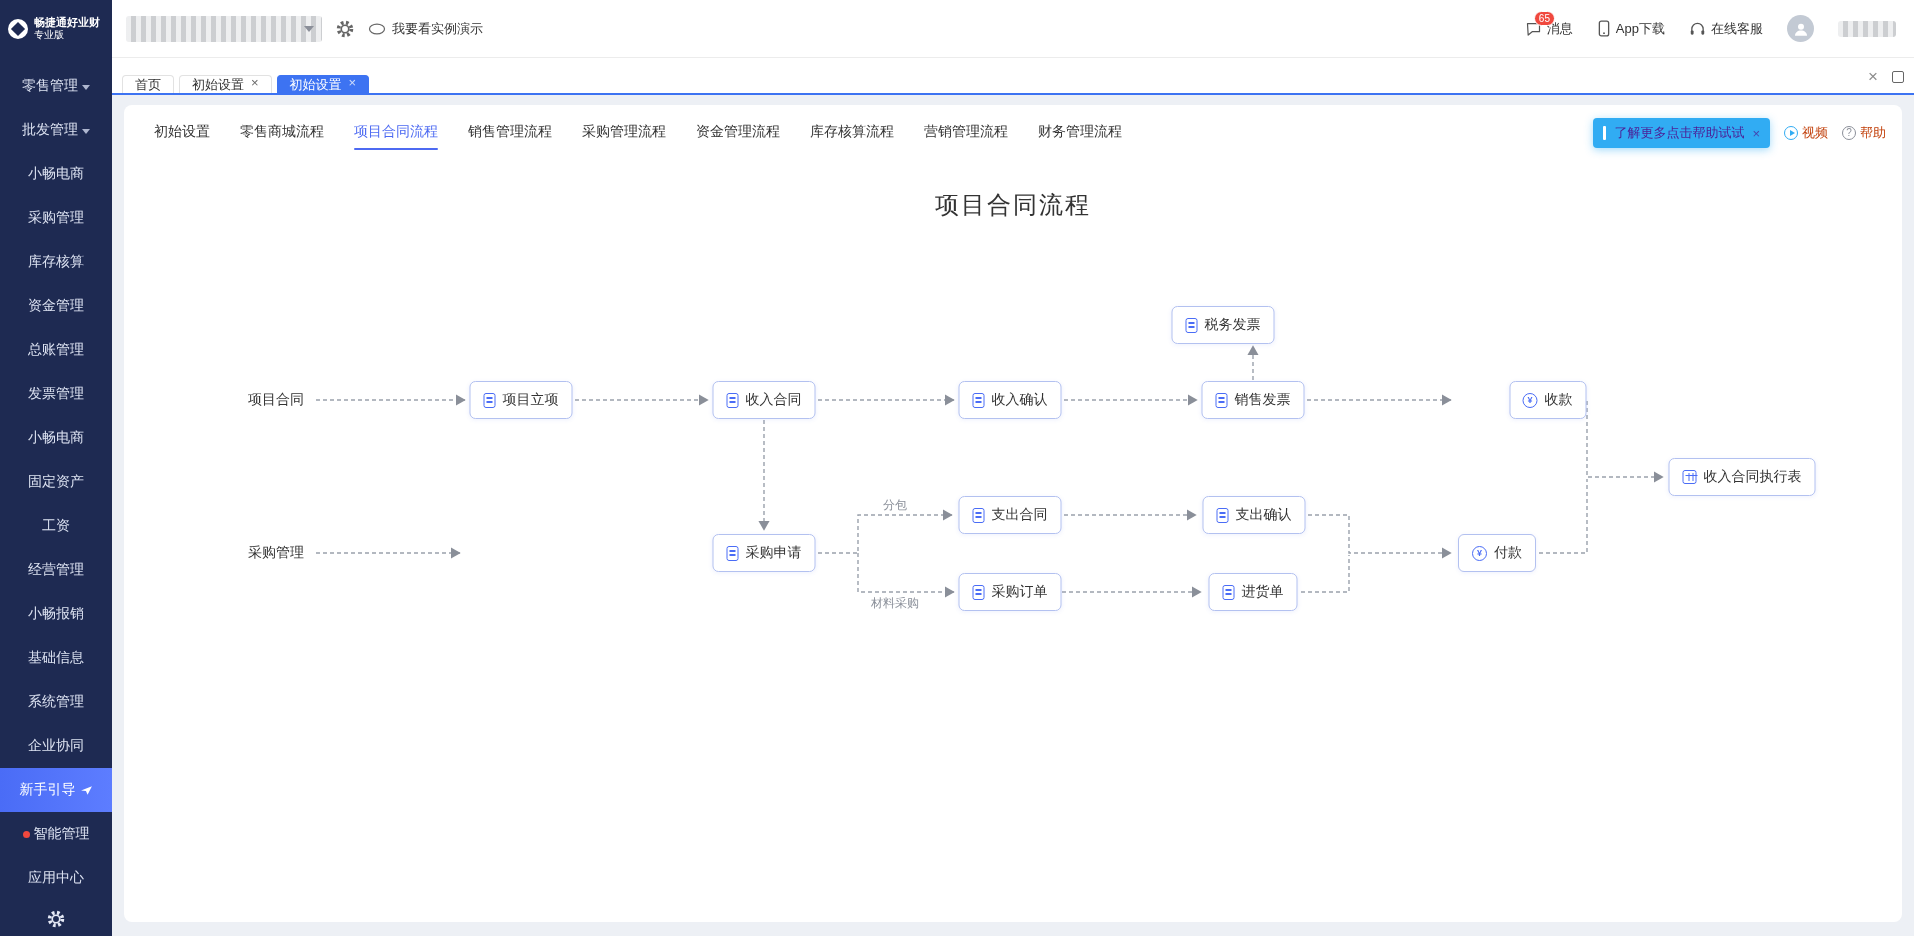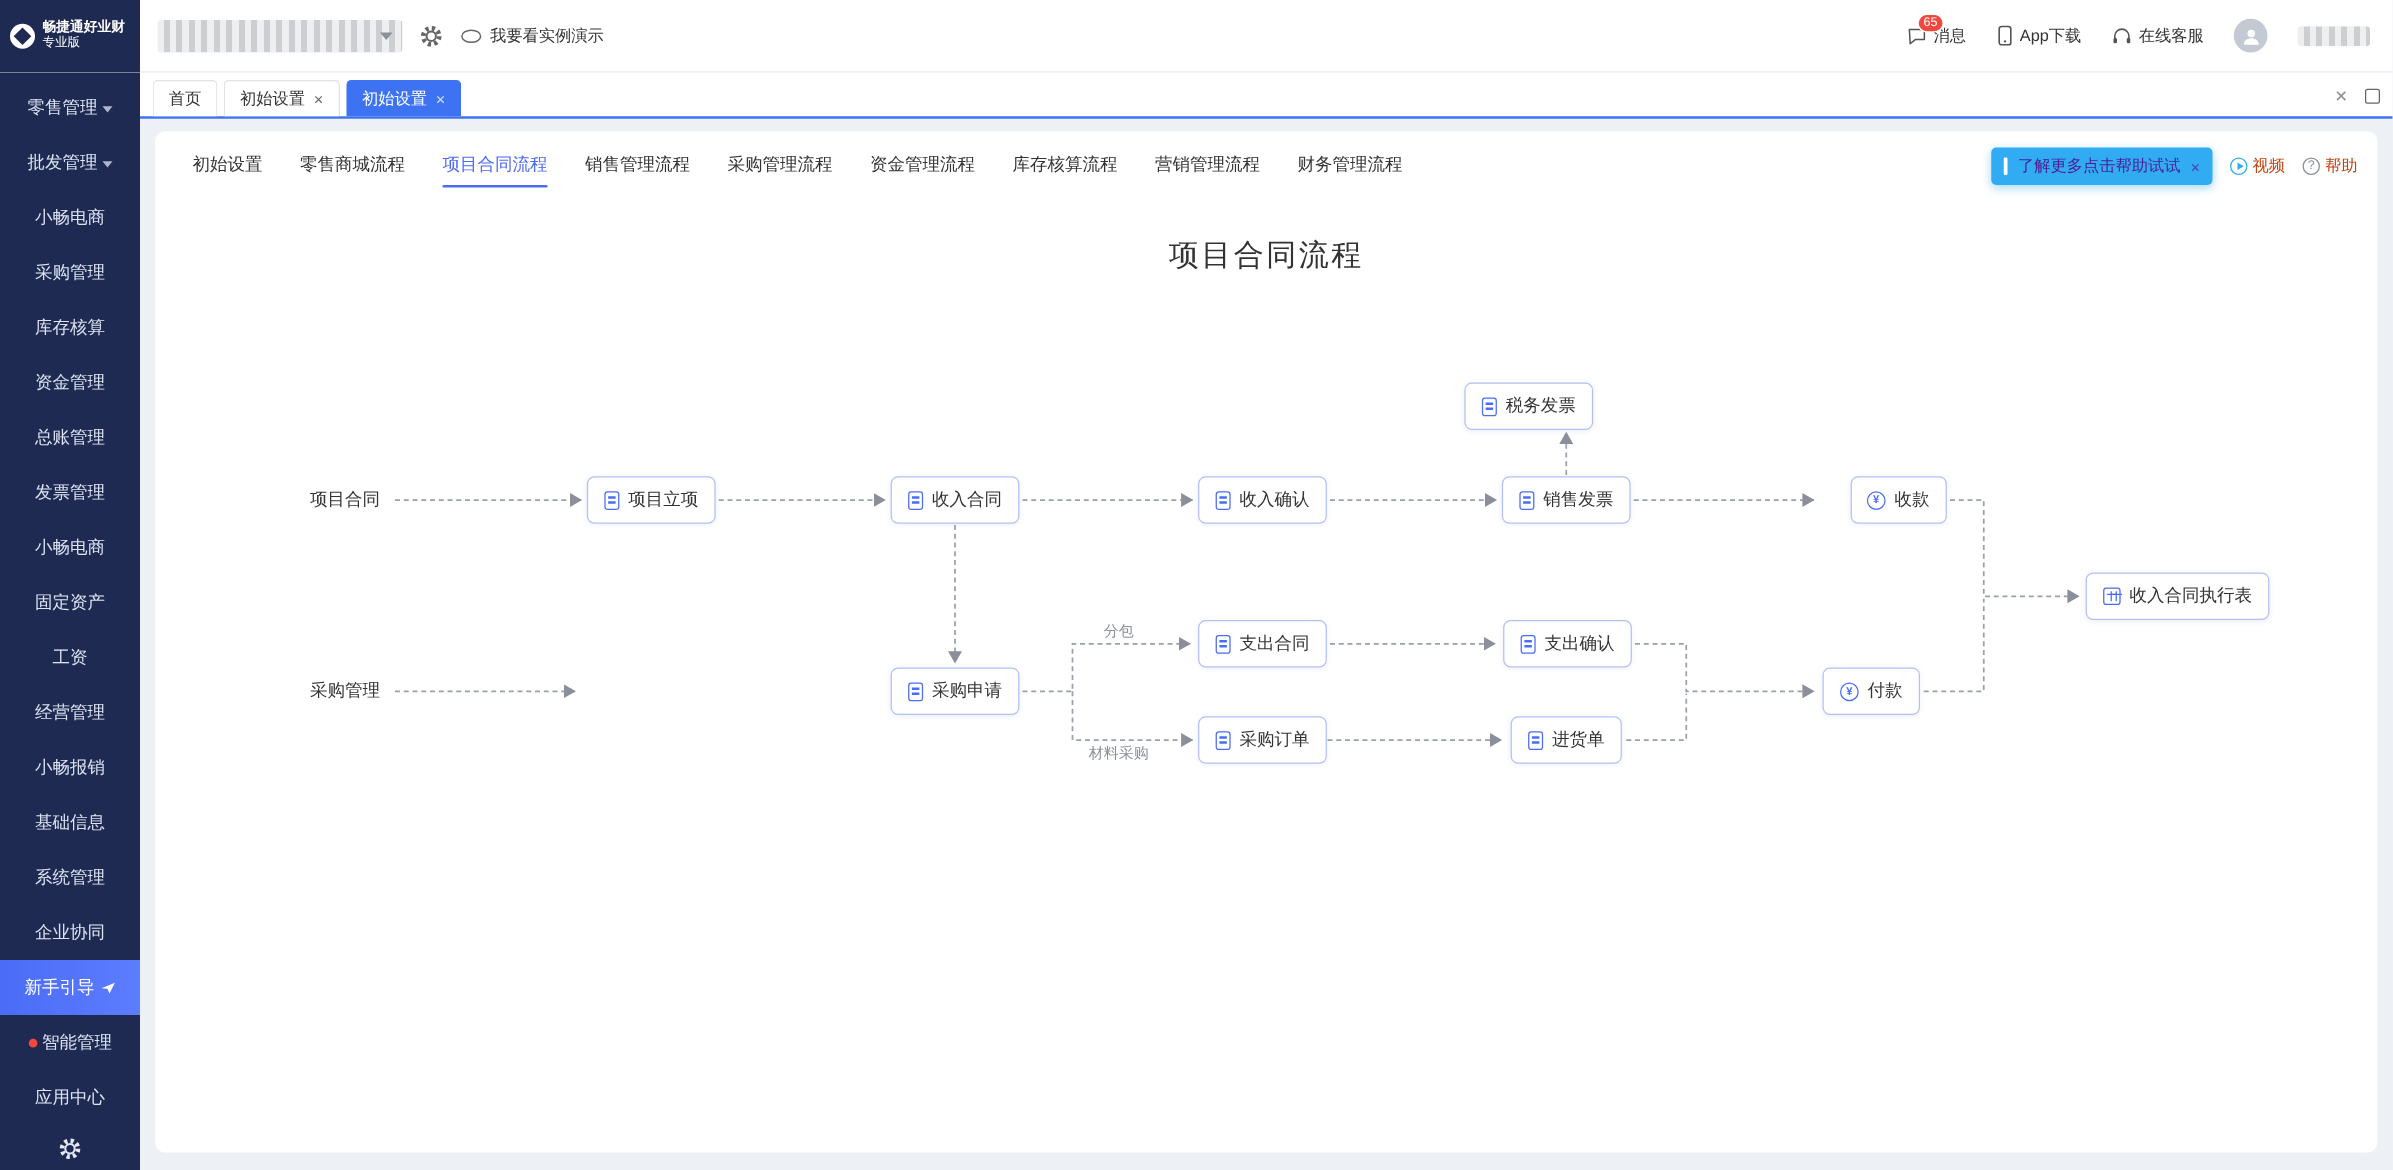--- a/index.html
+++ b/index.html
@@ -43,21 +43,21 @@
   .side-item.active { background:linear-gradient(90deg,#4a6cf6,#5d7dff); color:#fff; }
   .side-caret { width:0; height:0; border-left:4px solid transparent; border-right:4px solid transparent;
                 border-top:5px solid #aeb6cf; margin-top:2px; }
   .red-dot { width:7px; height:7px; border-radius:50%; background:#f0483e; flex:0 0 auto; }
   .side-gear { position:absolute; left:0; right:0; bottom:8px; display:flex; justify-content:center;
                color:#e5e9f6; cursor:pointer; }
 
   
   .tabstrip { position:absolute; left:112px; top:58px; right:0; height:37px; background:#fff;
               border-bottom:2px solid #3d73f2; display:flex; align-items:flex-end; padding:0 10px; z-index:10; }
-  .wtab { height:29px; display:flex; align-items:center; gap:7px; padding:0 12px; margin-right:5px;
+  .wtab { height:18px; display:flex; gap:7px; padding:0 12px; margin-right:5px;
           background:#fff; border:1px solid #e2e2e2; border-bottom:none; border-radius:4px 4px 0 0;
           font-size:13px; color:#333; cursor:pointer; }
   .wtab.active { background:#3d73f2; border-color:#3d73f2; color:#fff; }
   .x-icon { font-style:normal; font-size:13px; line-height:1; color:inherit; opacity:.75; cursor:pointer; }
   .x-icon::before { content:"×"; }
   .strip-tools { margin-left:auto; display:flex; align-items:center; gap:14px; padding-bottom:8px; color:#666; }
   .fs-icon { width:12px; height:12px; border:1.6px solid #666; border-radius:2px; display:inline-block; }
 
   
   .main { position:absolute; left:112px; top:97px; right:0; bottom:0; background:#edf0f5;
@@ -334,21 +334,21 @@
           <span>收入合同</span>
         </div>
       <div class="fnode" style="left:886px; top:178px;">
           <span class="ic doc"></span>
           <span>收入确认</span>
         </div>
       <div class="fnode" style="left:1129px; top:178px;">
           <span class="ic doc"></span>
           <span>销售发票</span>
         </div>
-      <div class="fnode" style="left:1395px; top:178px;padding-left:12px;">
+      <div class="fnode" style="left:1424px; top:178px;padding-left:12px;">
           <span class="ic coin"></span>
           <span>收款</span>
         </div>
       <div class="fnode" style="left:1099px; top:103px;justify-content:center;">
           <span class="ic doc"></span>
           <span>税务发票</span>
         </div>
       <div class="fnode" style="left:1618px; top:255px;">
           <span class="ic tbl"></span>
           <span>收入合同执行表</span>

